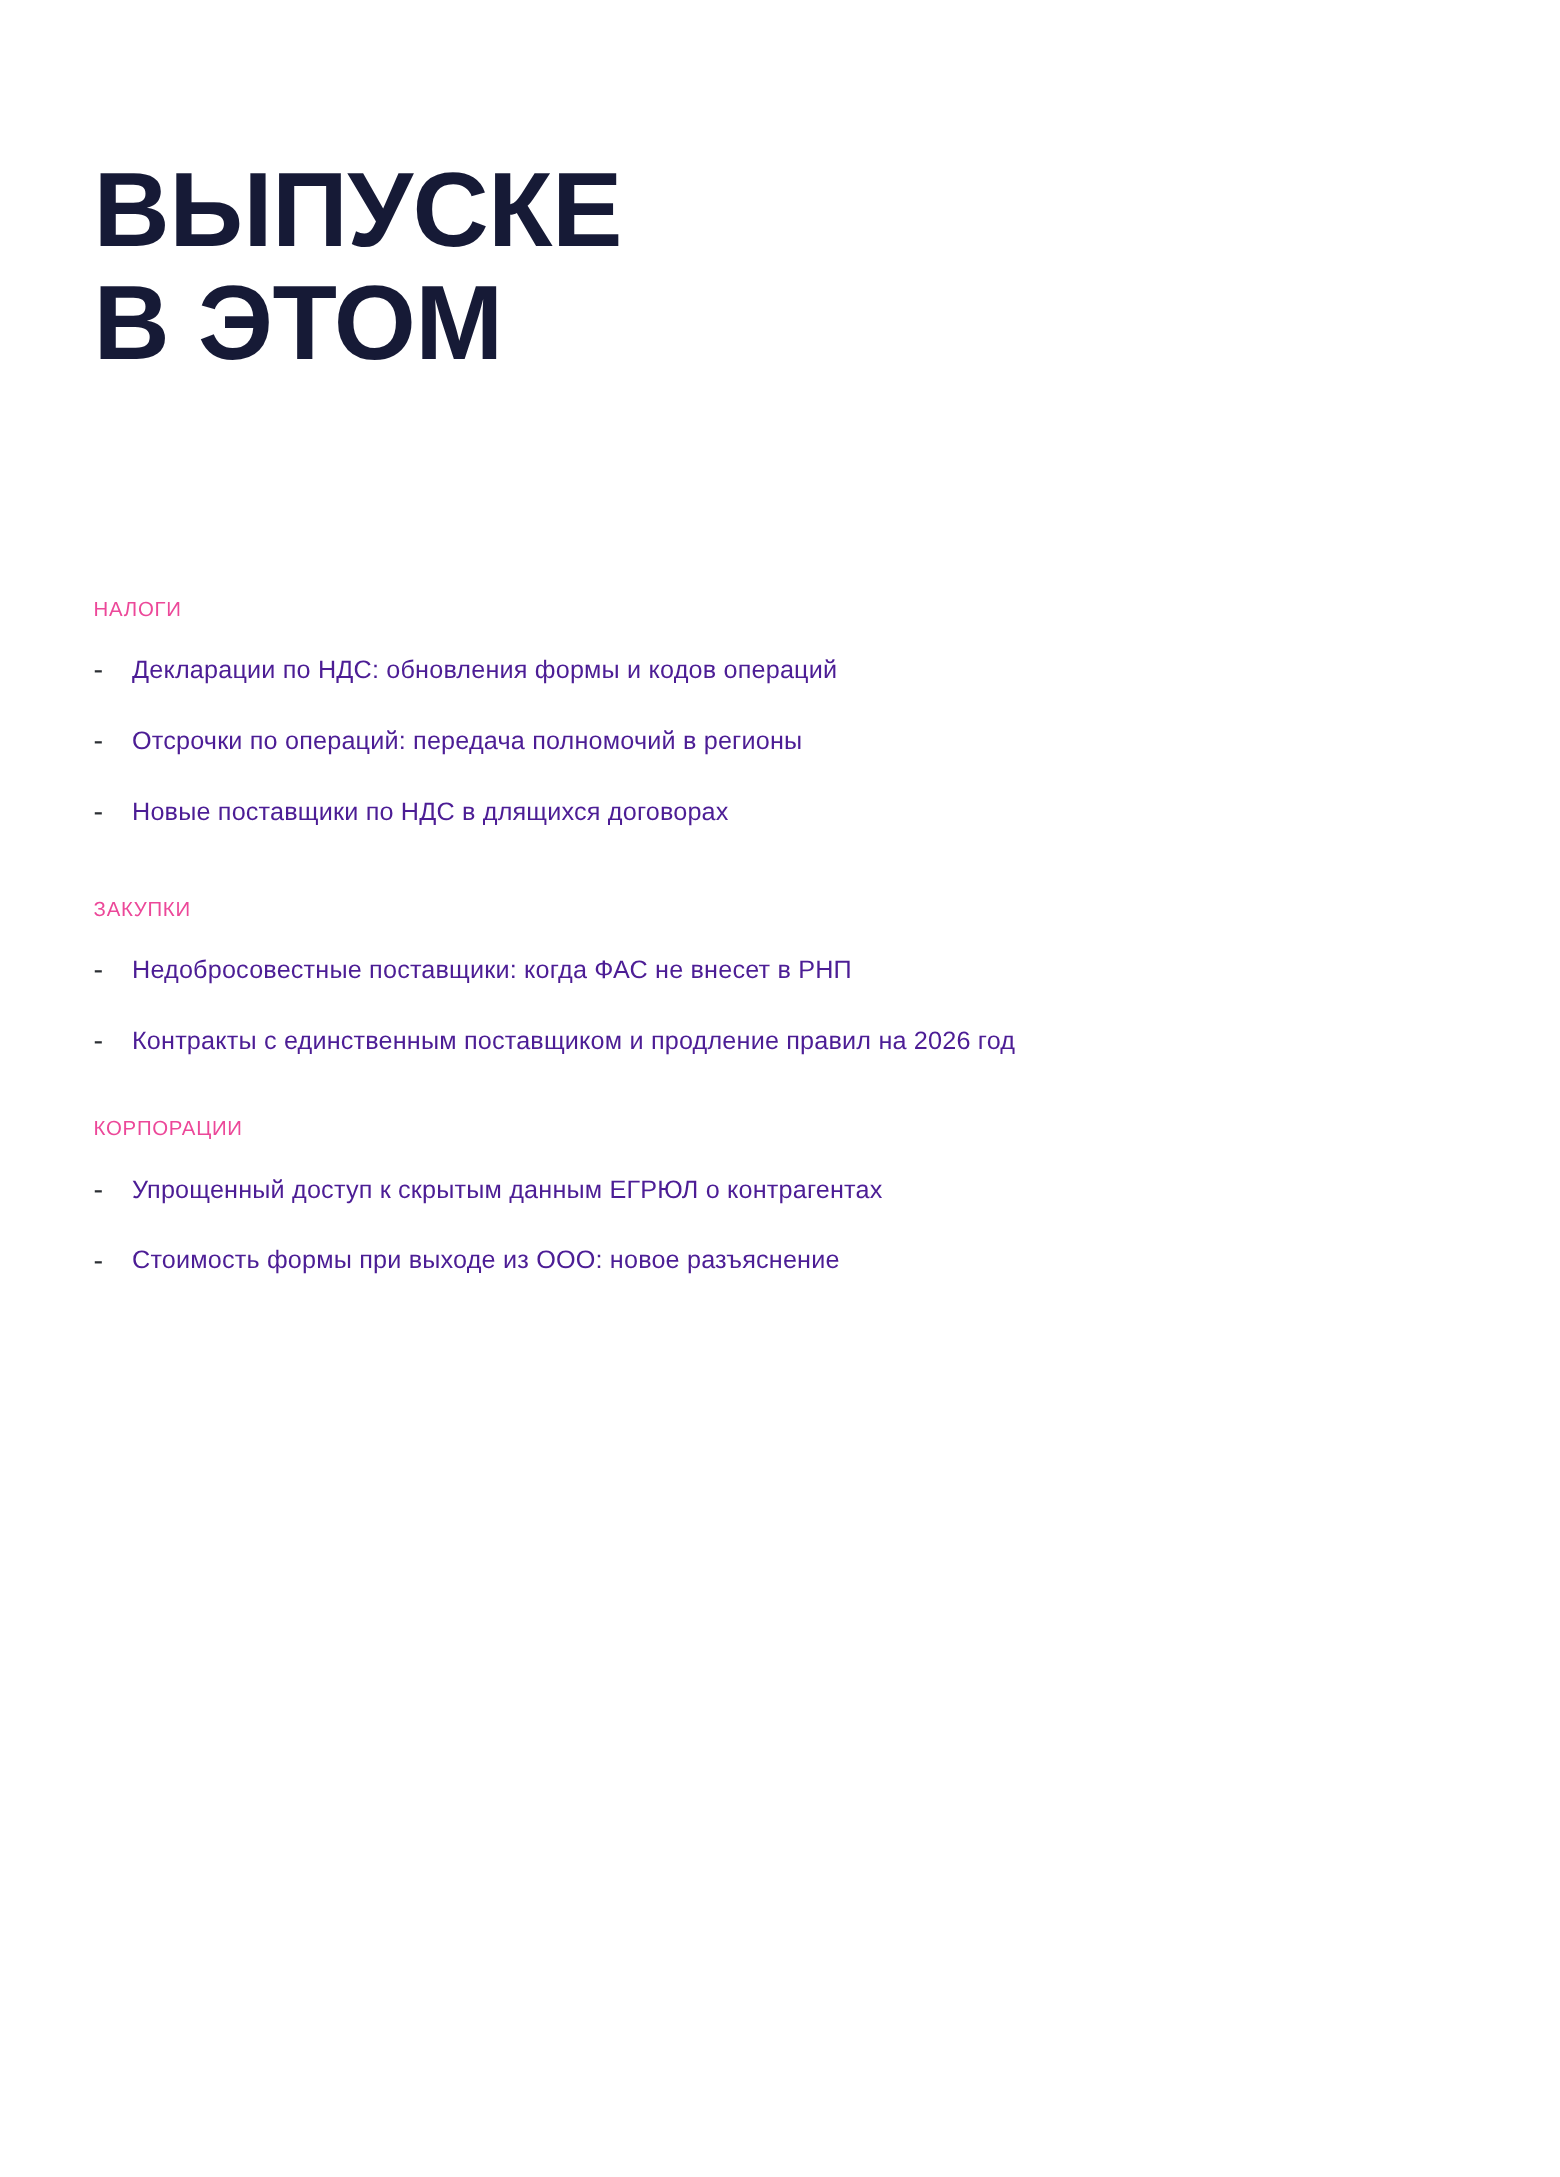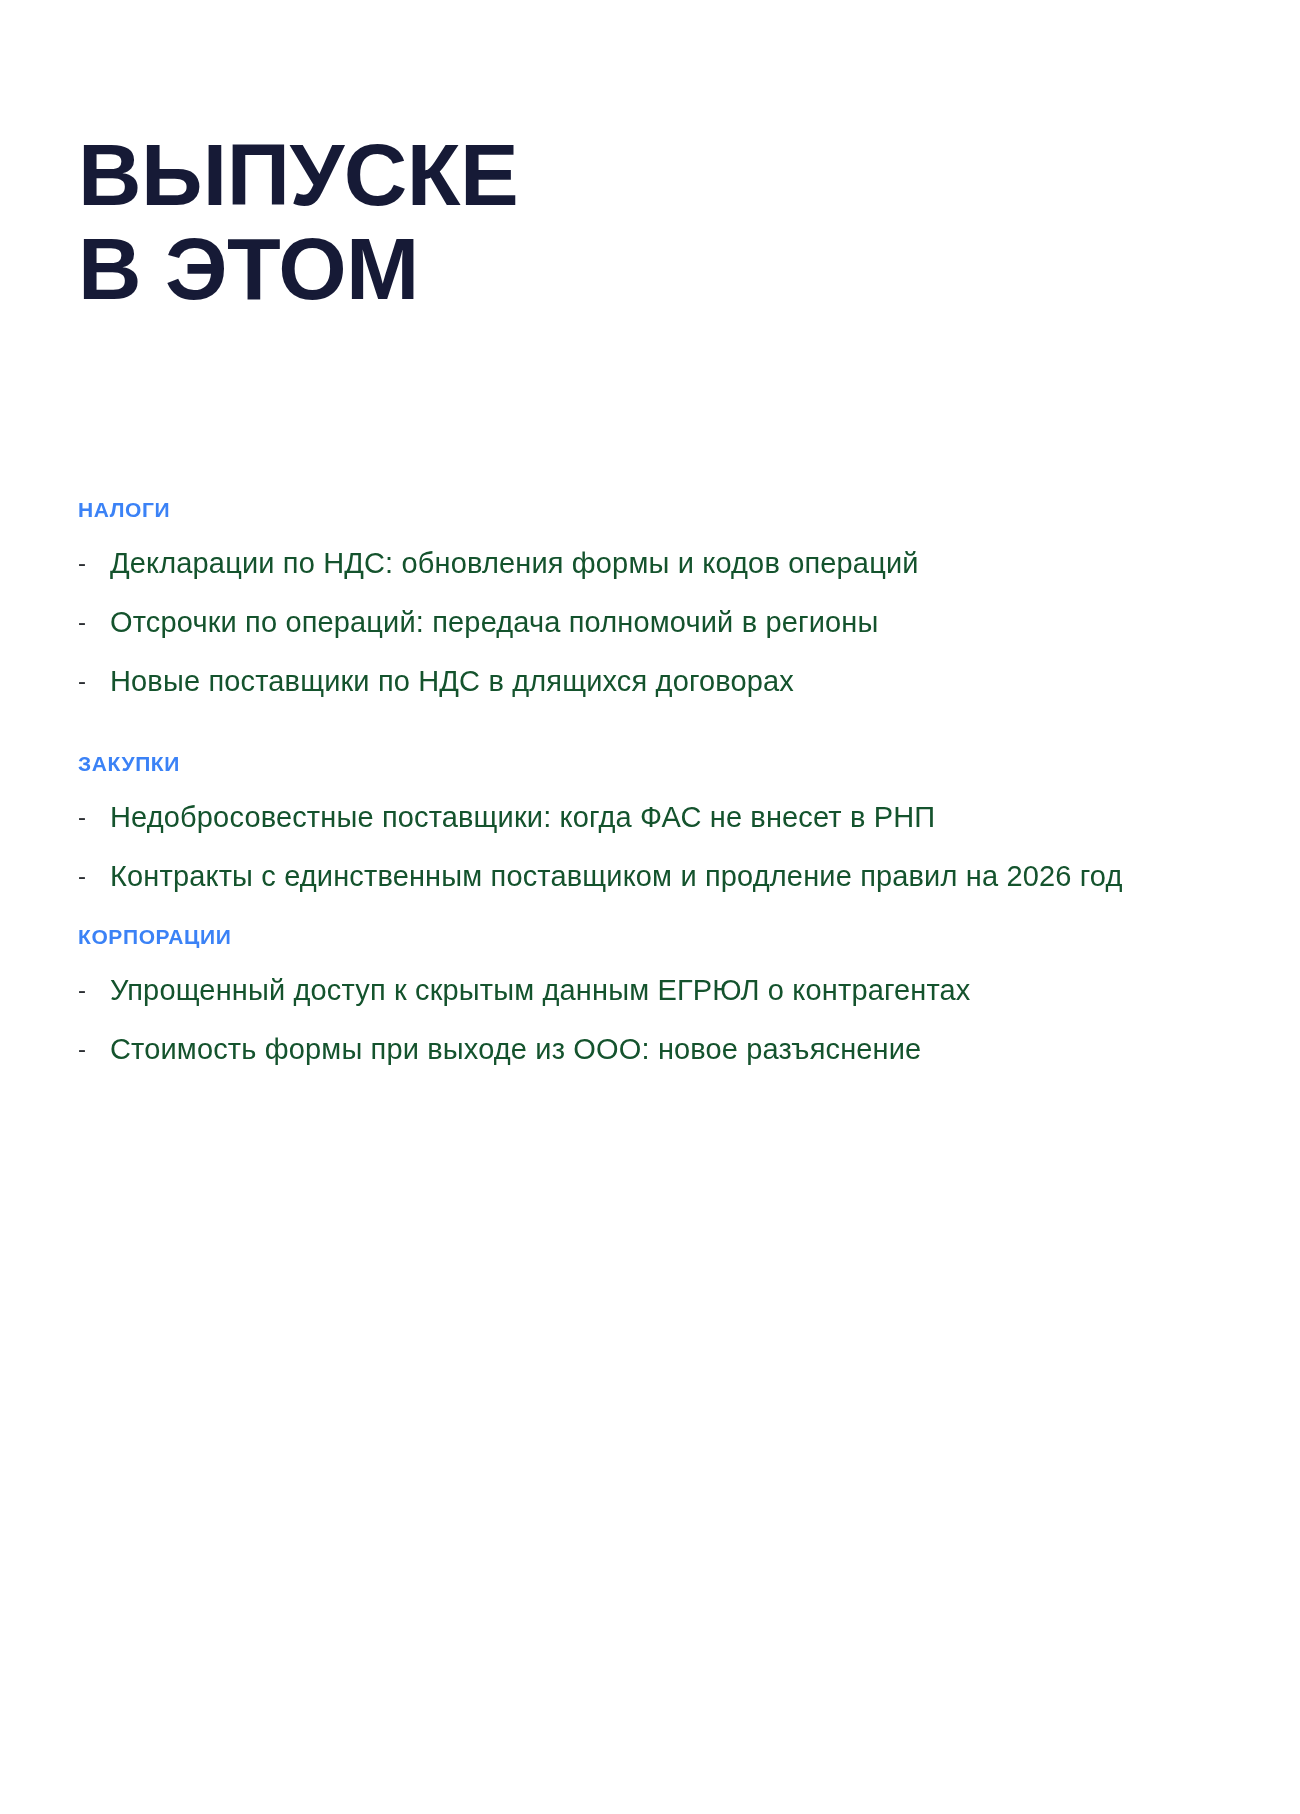--- a/index.html
+++ b/index.html
@@ -48,24 +48,24 @@
     width: 1130px;
   }
 
   .section {
     margin-bottom: 36px;
   }
   .section:last-child { margin-bottom: 0; }
 
   .section-title {
     font-family: "Liberation Sans", sans-serif;
-    font-weight: 700;
-    font-size: 21px;
+    font-weight: 400;
+    font-size: 17px;
     letter-spacing: 0.6px;
-    color: #3b82f6;
+    color: #ec4899;
     text-transform: uppercase;
     margin: 0 0 26px 0;
   }
 
   .bullet-list {
     list-style: none;
     margin: 0;
     padding: 0;
   }
 
@@ -82,30 +82,30 @@
     font-size: 24px;
     line-height: 30px;
     color: #2b2f33;
     font-family: "Liberation Sans", sans-serif;
   }
 
   .bullet-text {
     flex: 1 1 auto;
     font-family: "Liberation Sans", sans-serif;
     font-weight: 400;
-    font-size: 29px;
+    font-size: 21px;
     line-height: 30px;
-    color: #14532d;
+    color: #4c1d95;
     letter-spacing: 0.15px;
     white-space: nowrap;
   }
 
   
   #section-0 { margin-bottom: 56px; }
-  #section-1 { margin-bottom: 34px; }
+  #section-1 { margin-bottom: 48px; }
 </style>
 </head>
 <body>
 
 <div class="page">
 
   <div class="title-block">
     <div class="title-line">ВЫПУСКЕ</div>
     <div class="title-line">В ЭТОМ</div>
   </div>

